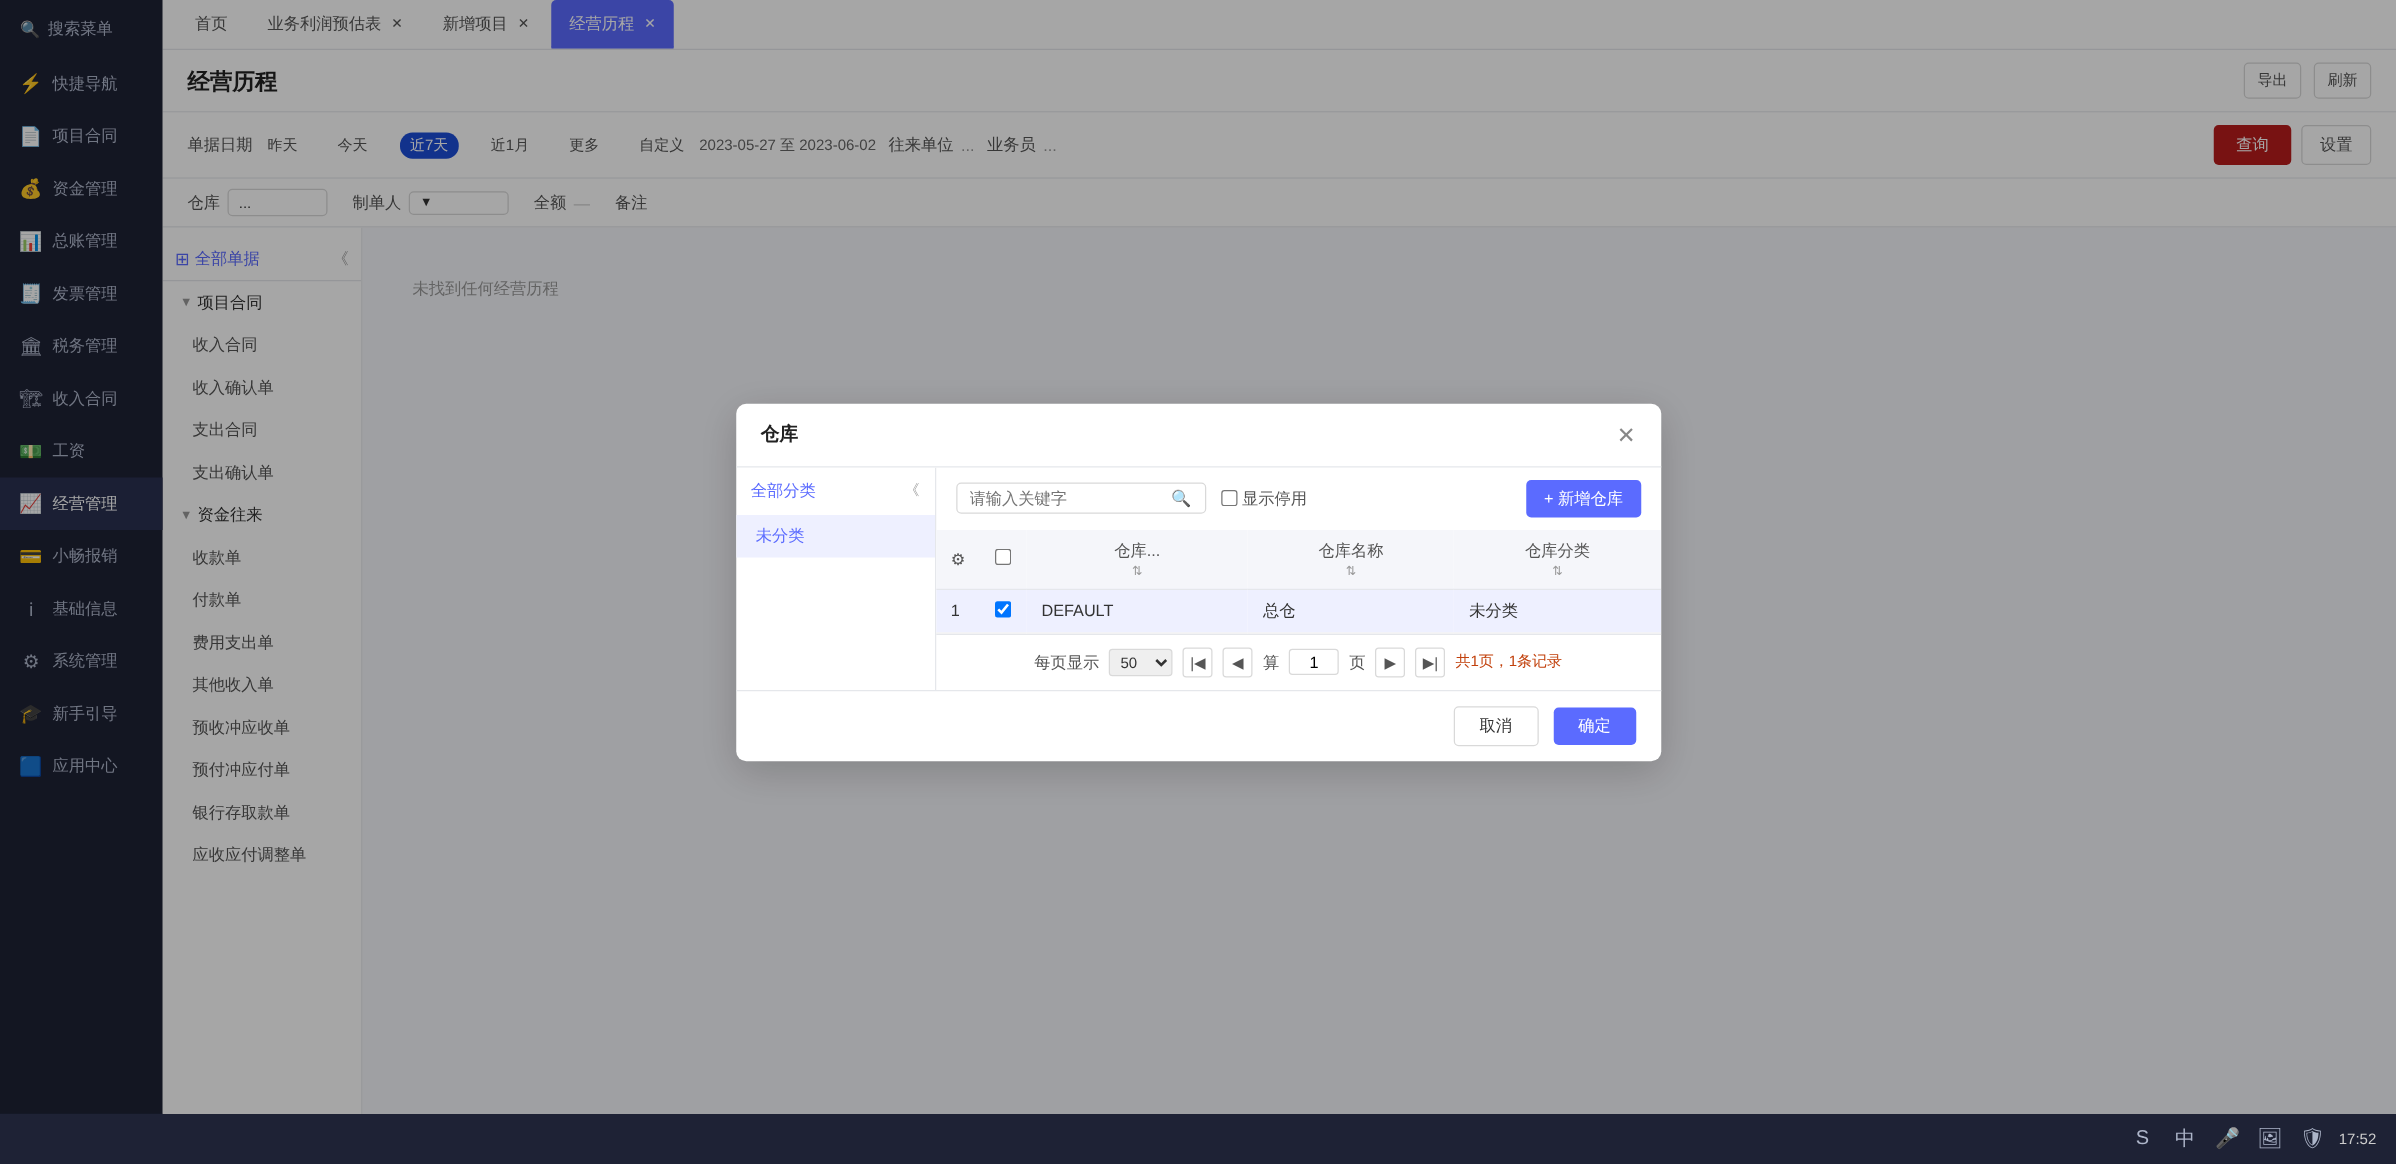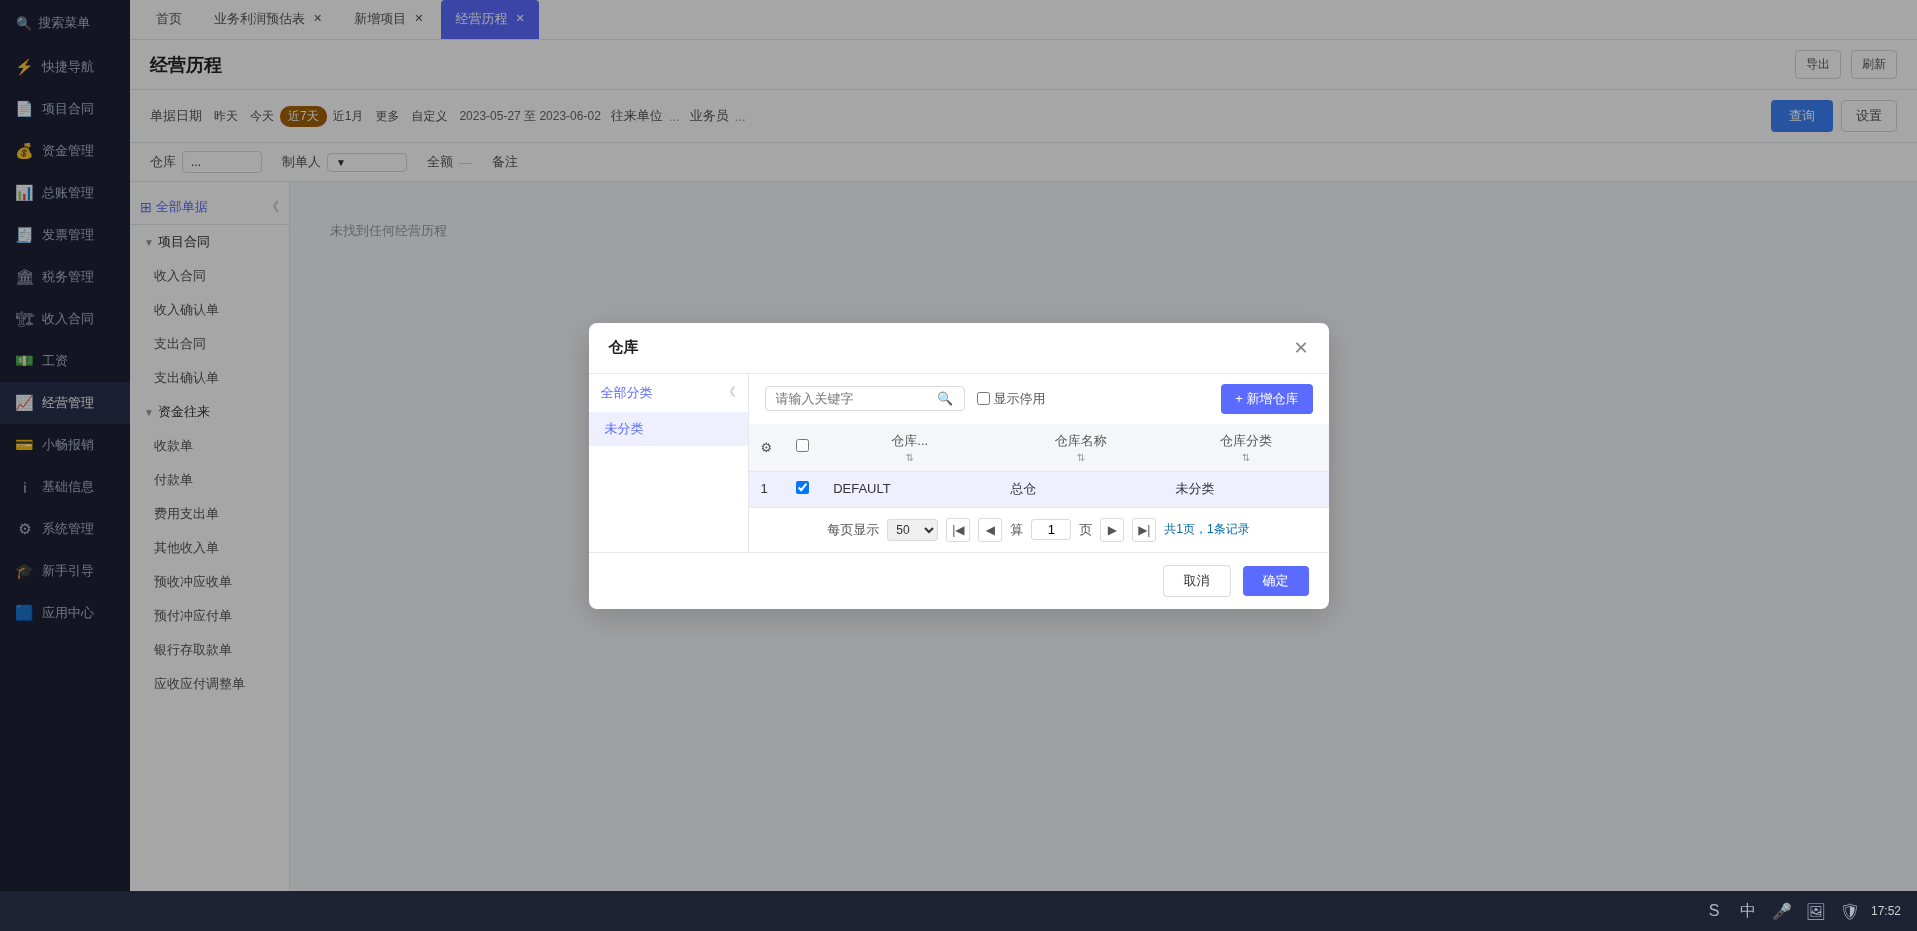--- a/index.html
+++ b/index.html
@@ -32,24 +32,24 @@
     .page-header { display: flex; align-items: center; justify-content: space-between; padding: 10px 20px; background: #fff; border-bottom: 1px solid #e5e7eb; }
     .page-title { font-size: 18px; font-weight: 600; color: #222; }
     .header-actions { display: flex; gap: 10px; }
     .btn-export, .btn-refresh { display: flex; align-items: center; gap: 4px; padding: 5px 10px; border: 1px solid #d9d9d9; border-radius: 4px; background: #fff; cursor: pointer; font-size: 12px; color: #555; }
 
     
     .filter-bar { background: #fff; padding: 10px 20px; display: flex; flex-wrap: wrap; gap: 10px; align-items: center; border-bottom: 1px solid #e5e7eb; }
     .filter-group { display: flex; align-items: center; gap: 6px; font-size: 13px; }
     .filter-label { color: #555; }
     .date-btn { padding: 2px 6px; border-radius: 3px; cursor: pointer; font-size: 12px; color: #555; }
-    .date-btn.active { background: #a16207; color: #fff; border-radius: 10px; padding: 2px 8px; }
+    .date-btn.active { background: #1d4ed8; color: #fff; border-radius: 10px; padding: 2px 8px; }
     .filter-dots { color: #999; cursor: pointer; }
     .filter-range { color: #666; font-size: 12px; }
-    .btn-query { background: #3b82f6; color: #fff; border: none; border-radius: 4px; padding: 6px 18px; cursor: pointer; font-size: 13px; }
+    .btn-query { background: #b91c1c; color: #fff; border: none; border-radius: 4px; padding: 6px 18px; cursor: pointer; font-size: 13px; }
     .btn-setting { background: #fff; color: #555; border: 1px solid #d9d9d9; border-radius: 4px; padding: 6px 14px; cursor: pointer; font-size: 13px; }
 
     
     .filter-bar2 { background: #fff; padding: 8px 20px; display: flex; gap: 20px; align-items: center; border-bottom: 1px solid #e5e7eb; }
     .filter-field { display: flex; align-items: center; gap: 6px; font-size: 13px; color: #555; }
     .filter-input-box { border: 1px solid #d9d9d9; border-radius: 4px; padding: 3px 8px; font-size: 12px; color: #333; min-width: 80px; background: #fff; cursor: pointer; display: flex; align-items: center; justify-content: space-between; gap: 4px; }
 
     
     .content-area { display: flex; flex: 1; overflow: hidden; }
     .left-panel-header { display: flex; align-items: center; justify-content: space-between; padding: 10px 14px; border-bottom: 1px solid #e5e7eb; }
@@ -93,21 +93,21 @@
     tr.selected { background: #eef0ff; }
     tr.selected td { color: #333; }
     .col-sort { display: flex; align-items: center; gap: 3px; cursor: pointer; flex-direction: column; }
     .sort-icon { font-size: 10px; color: #999; display: flex; flex-direction: column; line-height: 1; }
 
     
     .pagination { display: flex; align-items: center; justify-content: center; padding: 10px 16px; gap: 8px; border-top: 1px solid #e5e7eb; font-size: 13px; color: #555; }
     .page-size-select { border: 1px solid #d9d9d9; border-radius: 3px; padding: 2px 4px; font-size: 12px; color: #333; cursor: pointer; }
     .page-btn { width: 24px; height: 24px; display: flex; align-items: center; justify-content: center; border: 1px solid #d9d9d9; border-radius: 3px; cursor: pointer; color: #555; font-size: 12px; background: #fff; }
     .page-input { border: 1px solid #d9d9d9; border-radius: 3px; width: 40px; text-align: center; padding: 2px; font-size: 13px; }
-    .page-info { color: #0369a1; font-size: 12px; }
+    .page-info { color: #c2410c; font-size: 12px; }
 
     
     .dialog-footer { display: flex; align-items: center; justify-content: flex-end; gap: 12px; padding: 12px 20px; border-top: 1px solid #e5e7eb; }
     .btn-cancel { border: 1px solid #d9d9d9; background: #fff; border-radius: 4px; padding: 6px 20px; cursor: pointer; font-size: 13px; color: #333; }
     .btn-confirm { background: #5b6bff; color: #fff; border: none; border-radius: 4px; padding: 6px 20px; cursor: pointer; font-size: 13px; }
 
     
     .status-bar { height: 36px; background: #fff; border-top: 1px solid #e5e7eb; display: flex; align-items: center; justify-content: flex-end; padding: 0 20px; gap: 10px; font-size: 12px; color: #666; }
     .status-pagination { display: flex; align-items: center; gap: 6px; }
 
@@ -231,21 +231,21 @@
       <span class="page-title">经营历程</span>
       <div class="header-actions">
         <button class="btn-export">导出</button>
         <button class="btn-refresh">刷新</button>
       </div>
     </div>
 
     <div class="filter-bar">
       <div class="filter-group">
         <span class="filter-label">单据日期</span>
-        <div id="date-buttons" style="display:flex;gap:0;">
+        <div id="date-buttons" style="display:flex;gap:20px;">
             <span class="date-btn">昨天</span>
             <span class="date-btn">今天</span>
             <span class="date-btn active">近7天</span>
             <span class="date-btn">近1月</span>
             <span class="date-btn">更多</span>
             <span class="date-btn">自定义</span>
           </div>
         <span class="filter-range">2023-05-27 至 2023-06-02</span>
       </div>
       <div class="filter-group">

